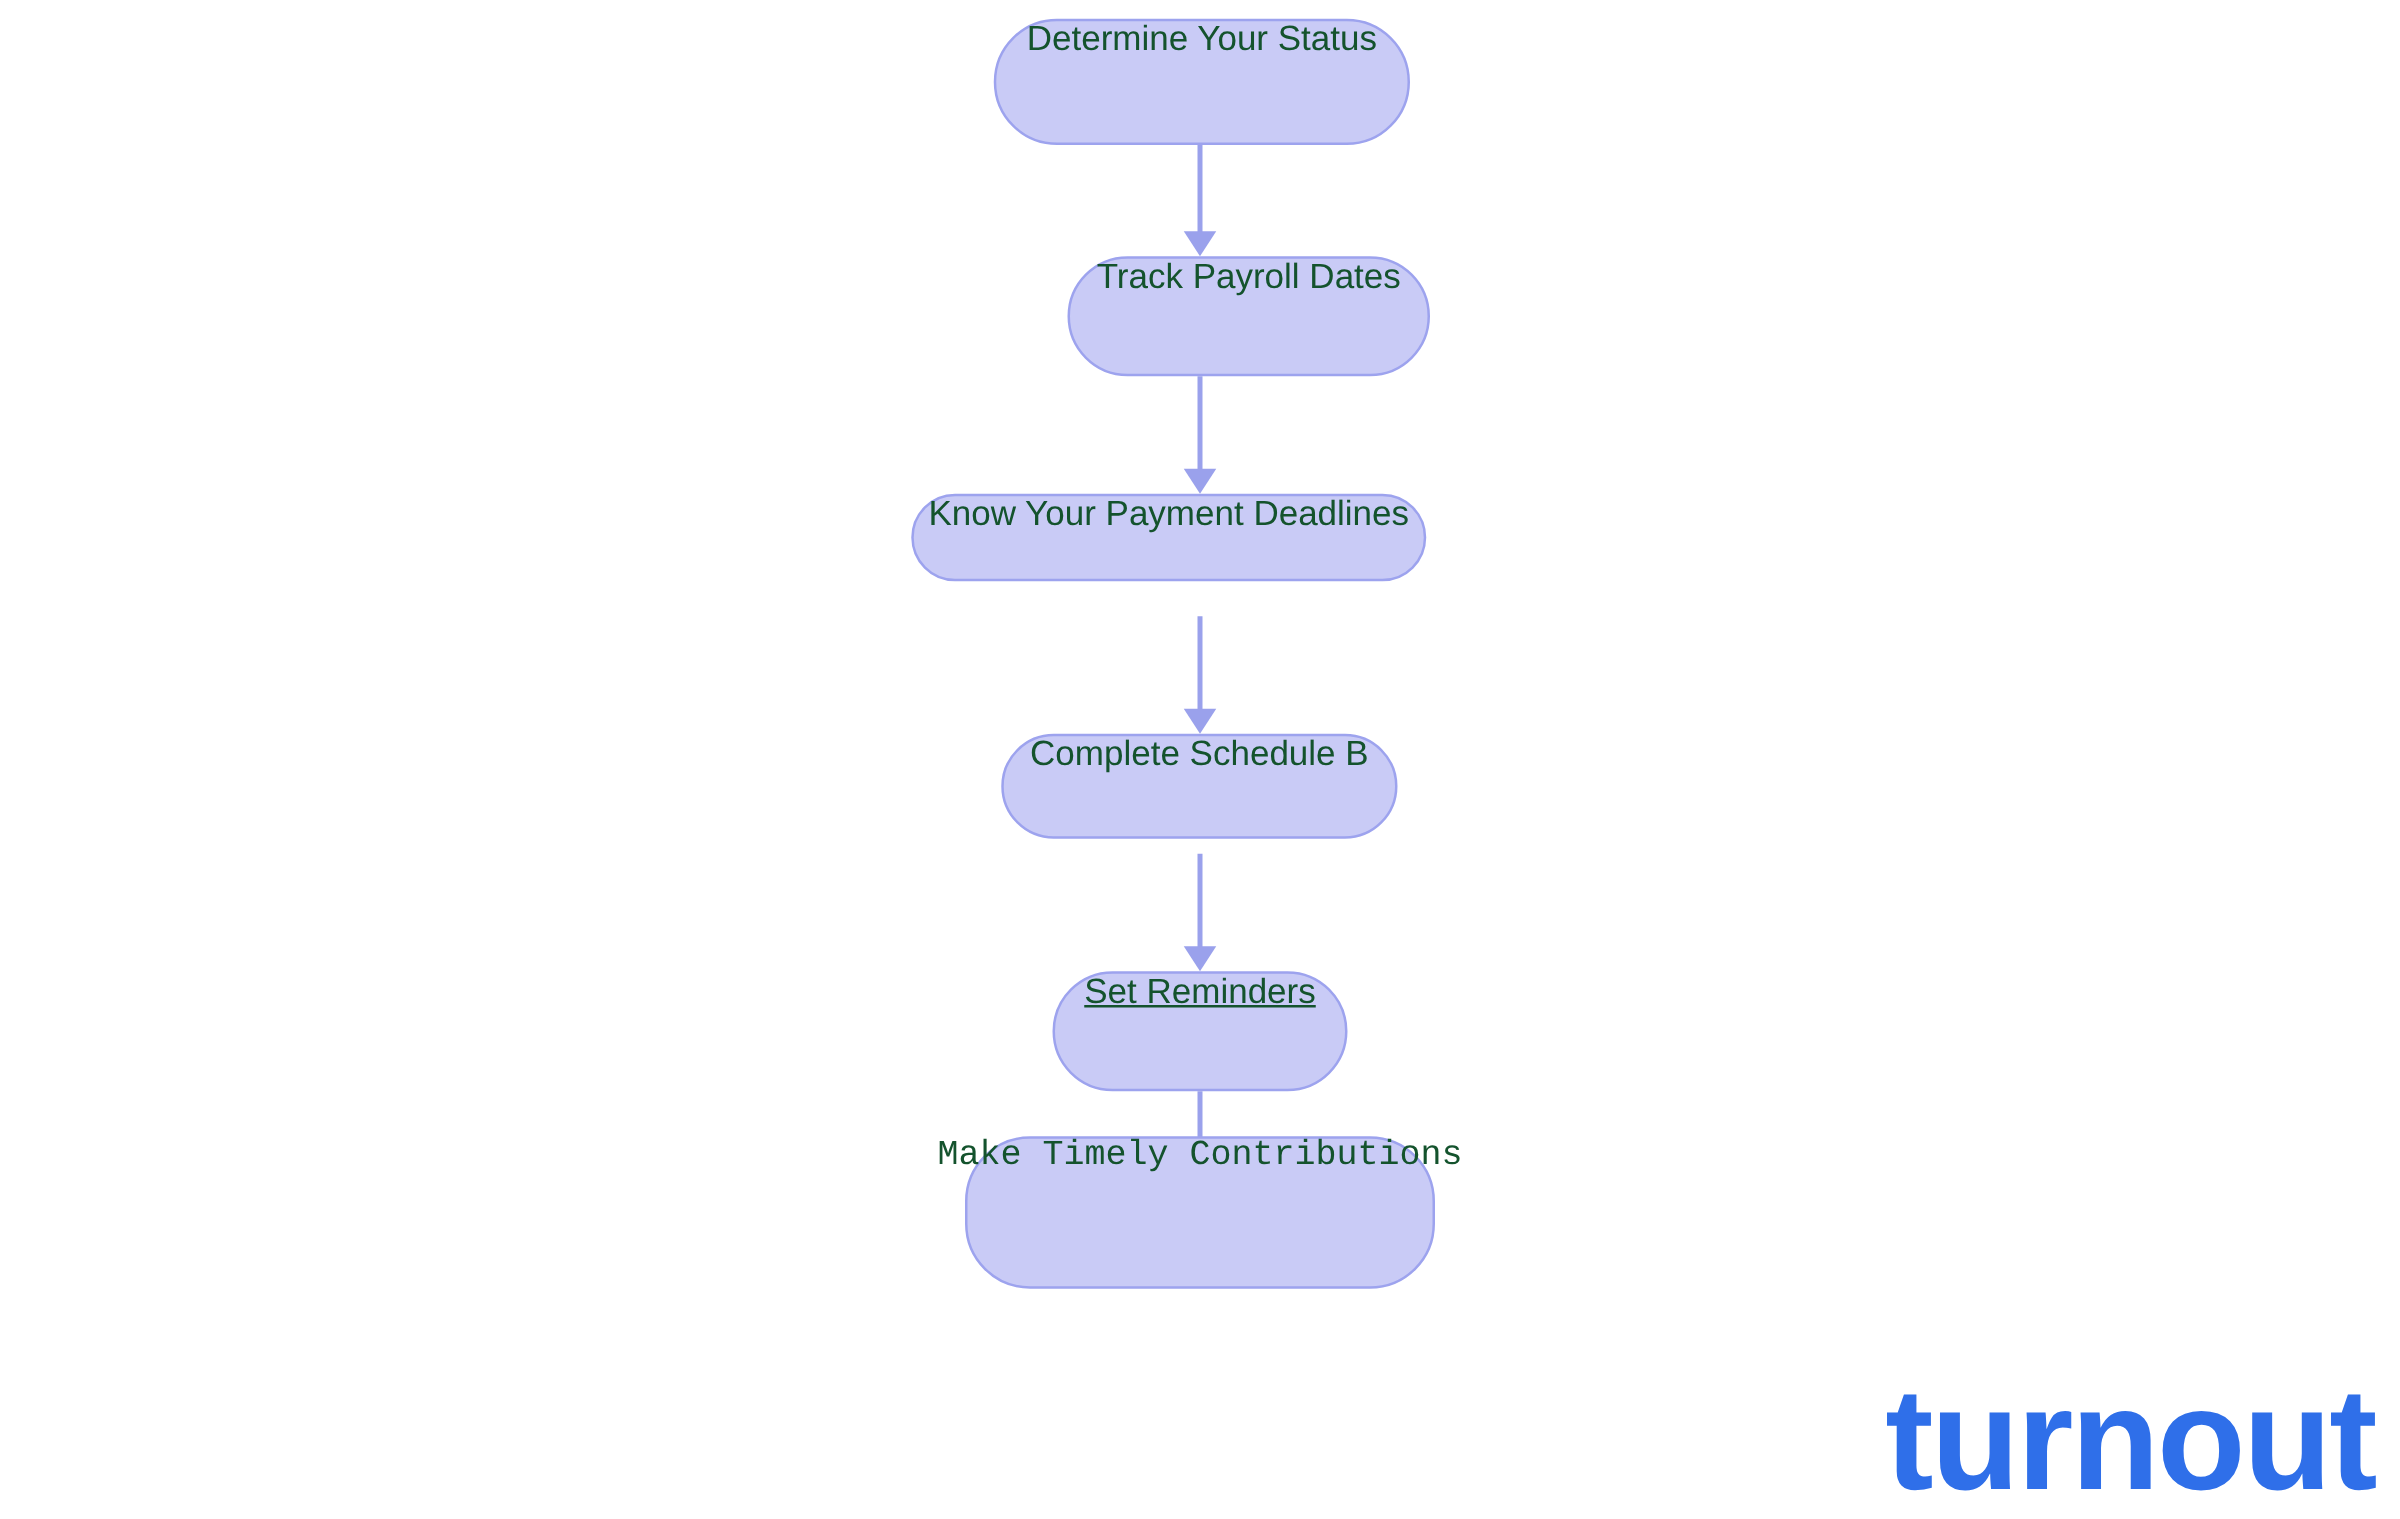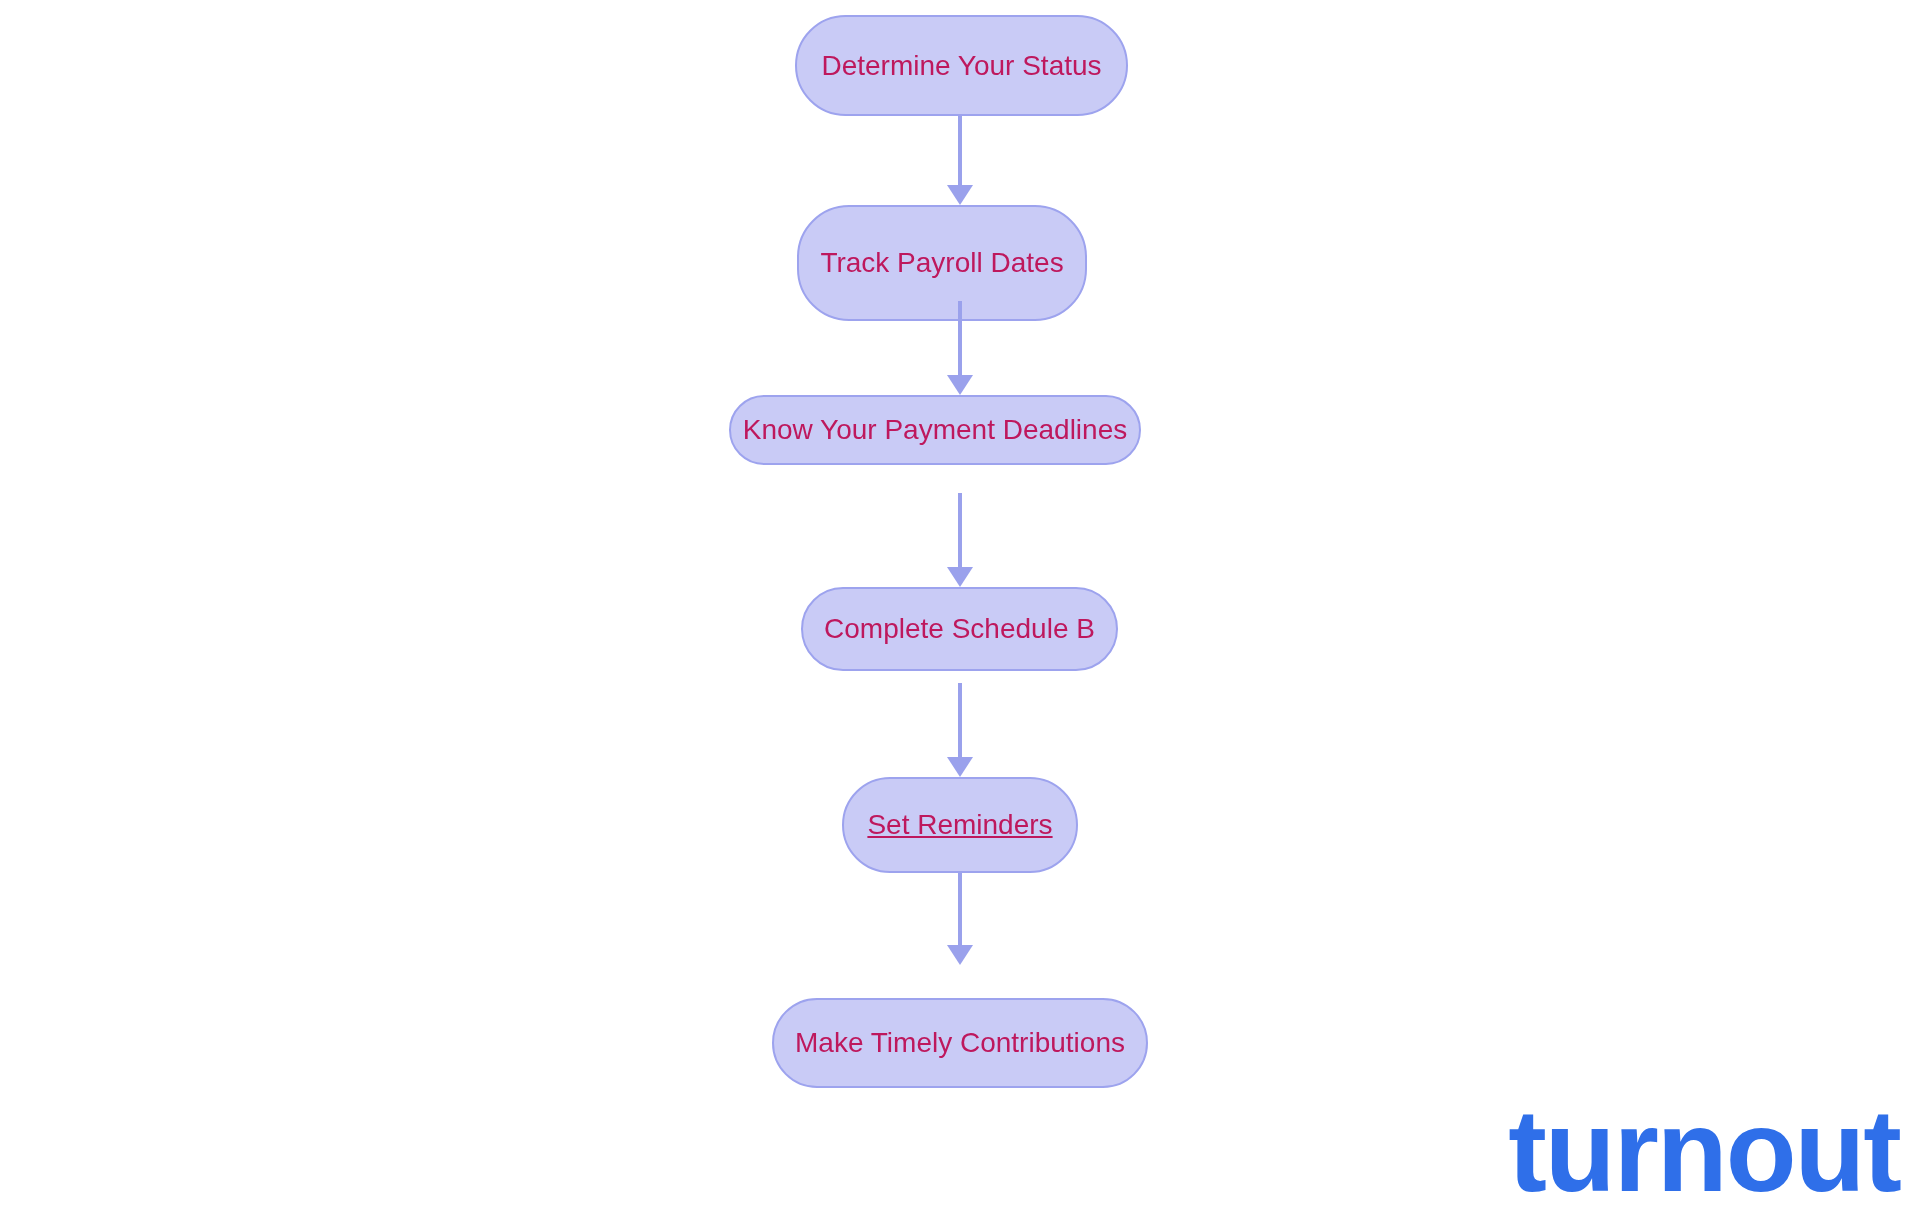--- a/index.html
+++ b/index.html
@@ -11,37 +11,36 @@
     font-family: "Liberation Sans", "DejaVu Sans", sans-serif;
   }
   .canvas {
     position: absolute;
     inset: 0;
   }
   
   .flow-node {
     position: absolute;
     display: flex;
-    align-items: center;
     justify-content: center;
     background: #c9cbf6;
     border: 2px solid #9da3ee;
     border-radius: 52px;
-    color: #be185d;
+    color: #14532d;
     font-size: 28px;
     line-height: 1;
     text-align: center;
     white-space: nowrap;
   }
   #node-0 { left: 795px; top: 15px;  width: 333px; height: 101px; }
-  #node-1 { left: 797px; top: 205px; width: 290px; height: 116px;  }
+  #node-1 { left: 854px; top: 205px; width: 290px; height: 96px;  }
   #node-2 { left: 729px; top: 395px; width: 412px; height: 70px;  }
   #node-3 { left: 801px; top: 587px; width: 317px; height: 84px;  }
   #node-4 { left: 842px; top: 777px; width: 236px; height: 96px; text-decoration: underline;  }
-  #node-5 { left: 772px; top: 998px; width: 376px; height: 90px;  }
+  #node-5 { left: 772px; top: 909px; width: 376px; height: 122px; font-family: Liberation Mono, monospace;  }
 
   
   .flow-arrow {
     position: absolute;
     left: 947px;           
     width: 26px;
   }
   #arrow-0 { top: 116px; height: 89px; }
   #arrow-1 { top: 301px; height: 94px; }
   #arrow-2 { top: 493px; height: 94px; }

